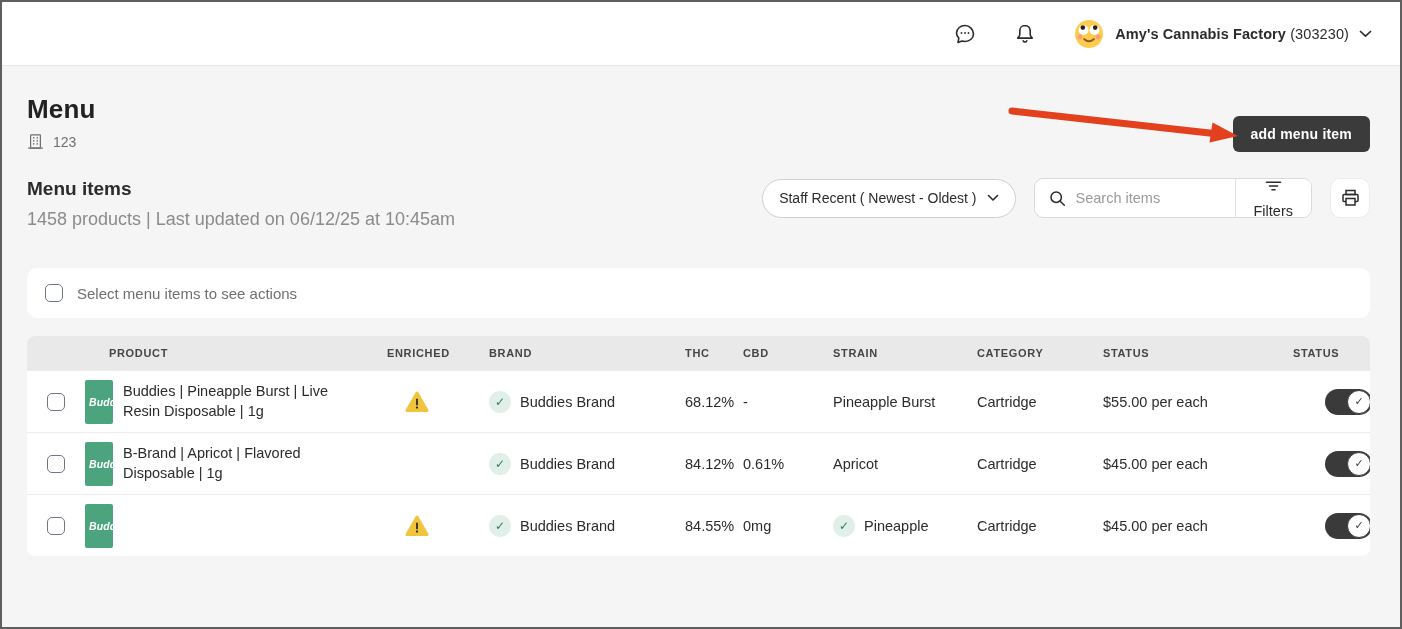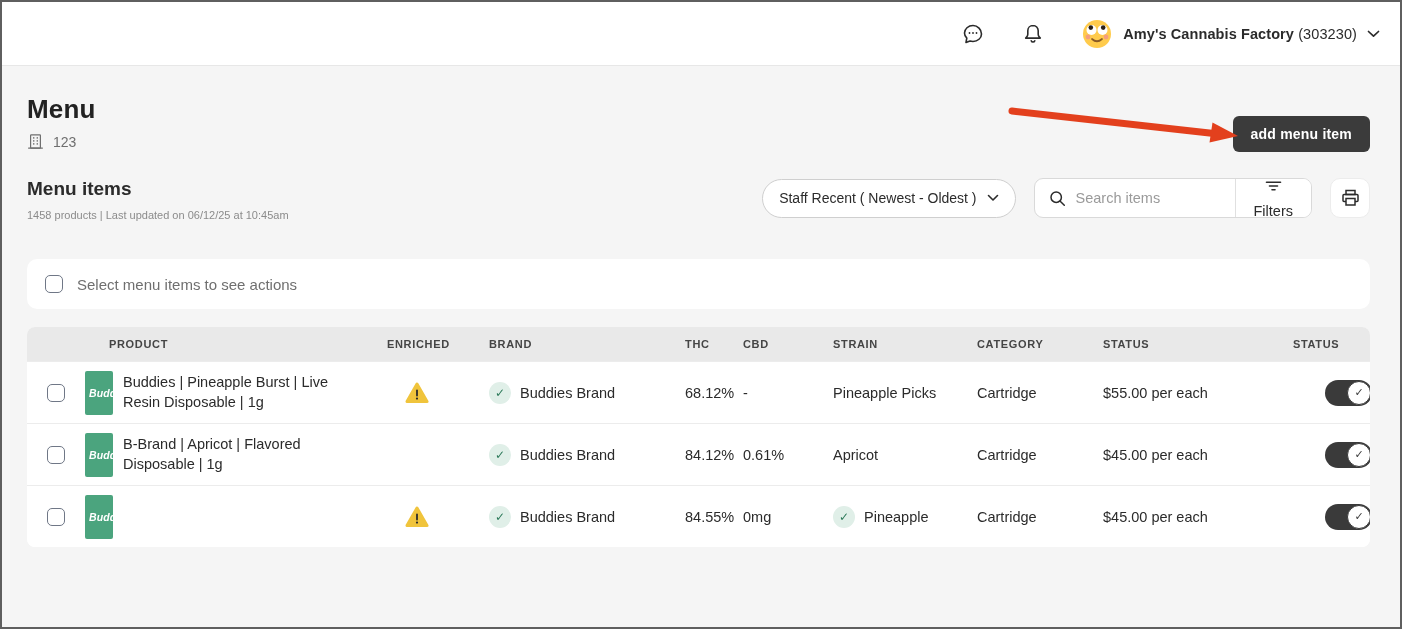--- a/index.html
+++ b/index.html
@@ -12,21 +12,21 @@
     background: #f5f5f5;
     overflow: hidden;
     position: relative;
   }
 
   
   .topbar {
     height: 64px; background: #ffffff;
     border-bottom: 1px solid #e7e7e7;
     display: flex; align-items: center; justify-content: flex-end;
-    padding-right: 20px;
+    padding-right: 28px;
   }
   .topbar-right { display: flex; align-items: center; gap: 36px; }
   .icon-btn { background: none; border: none; cursor: pointer; display: flex; align-items: center; }
   .account { display: flex; align-items: center; gap: 10px; cursor: pointer; }
   .account-name { font-size: 14.5px; font-weight: 700; color: #2b2b2b; letter-spacing: .1px; }
   .account-num { font-weight: 400; }
 
   
   .main { position: relative; padding: 0 30px 0 25px; }
 
@@ -42,21 +42,21 @@
   }
   .arrow-svg { position: absolute; right: 118px; top: 8px; pointer-events: none; }
 
   .tabs { display: flex; gap: 38px; margin-top: 24px; border-bottom: 1px solid #e3e3e3; }
   .tab { font-size: 15px; color: #8a8a8a; padding: 4px 2px 13px 2px; cursor: pointer; border-bottom: 3px solid transparent; margin-bottom: -1px; }
   .tab.active { color: #2b2b2b; font-weight: 600; border-bottom-color: #3a3a3a; }
 
   
   .toolbar { display: flex; justify-content: space-between; align-items: flex-start; margin-top: 22px; }
   .section-title { font-size: 19px; font-weight: 600; color: #2b2b2b; }
-  .section-sub { margin-top: 9px; font-size: 11px; color: #8b8b8b; }
+  .section-sub { margin-top: 9px; font-size: 18px; color: #8b8b8b; }
 
   .controls { display: flex; align-items: center; gap: 18px; }
   .sort-select {
     display: flex; align-items: center; gap: 10px;
     background: #fff; border: 1px solid #cfcfcf; border-radius: 20px;
     height: 39px; padding: 0 16px; font-size: 14px; color: #2b2b2b; cursor: pointer;
   }
   .search-wrap {
     display: flex; align-items: stretch; background: #fff;
     border: 1px solid #d9d9d9; border-radius: 9px; height: 40px; overflow: hidden;
@@ -288,21 +288,21 @@
               <circle cx="12" cy="16.6" r="1.1" fill="#2b2b2b"></circle>
             </svg>
           </span>
         </div>
         <div class="cell c-brand vrow">
           <span class="vcheck">✓</span>
           <span>Buddies Brand</span>
         </div>
         <div class="cell c-thc">68.12%</div>
         <div class="cell c-cbd">-</div>
-        <div class="cell c-strain">Pineapple Picks</div>
+        <div class="cell c-strain">Pineapple Burst</div>
         <div class="cell c-cat">Cartridge</div>
         <div class="cell c-price">$55.00 per each</div>
         <div class="cell c-status">
           <div class="toggle">
               <div class="knob">✓</div>
             </div>
         </div>
       </div>
 
       <div class="grid-row trow">

